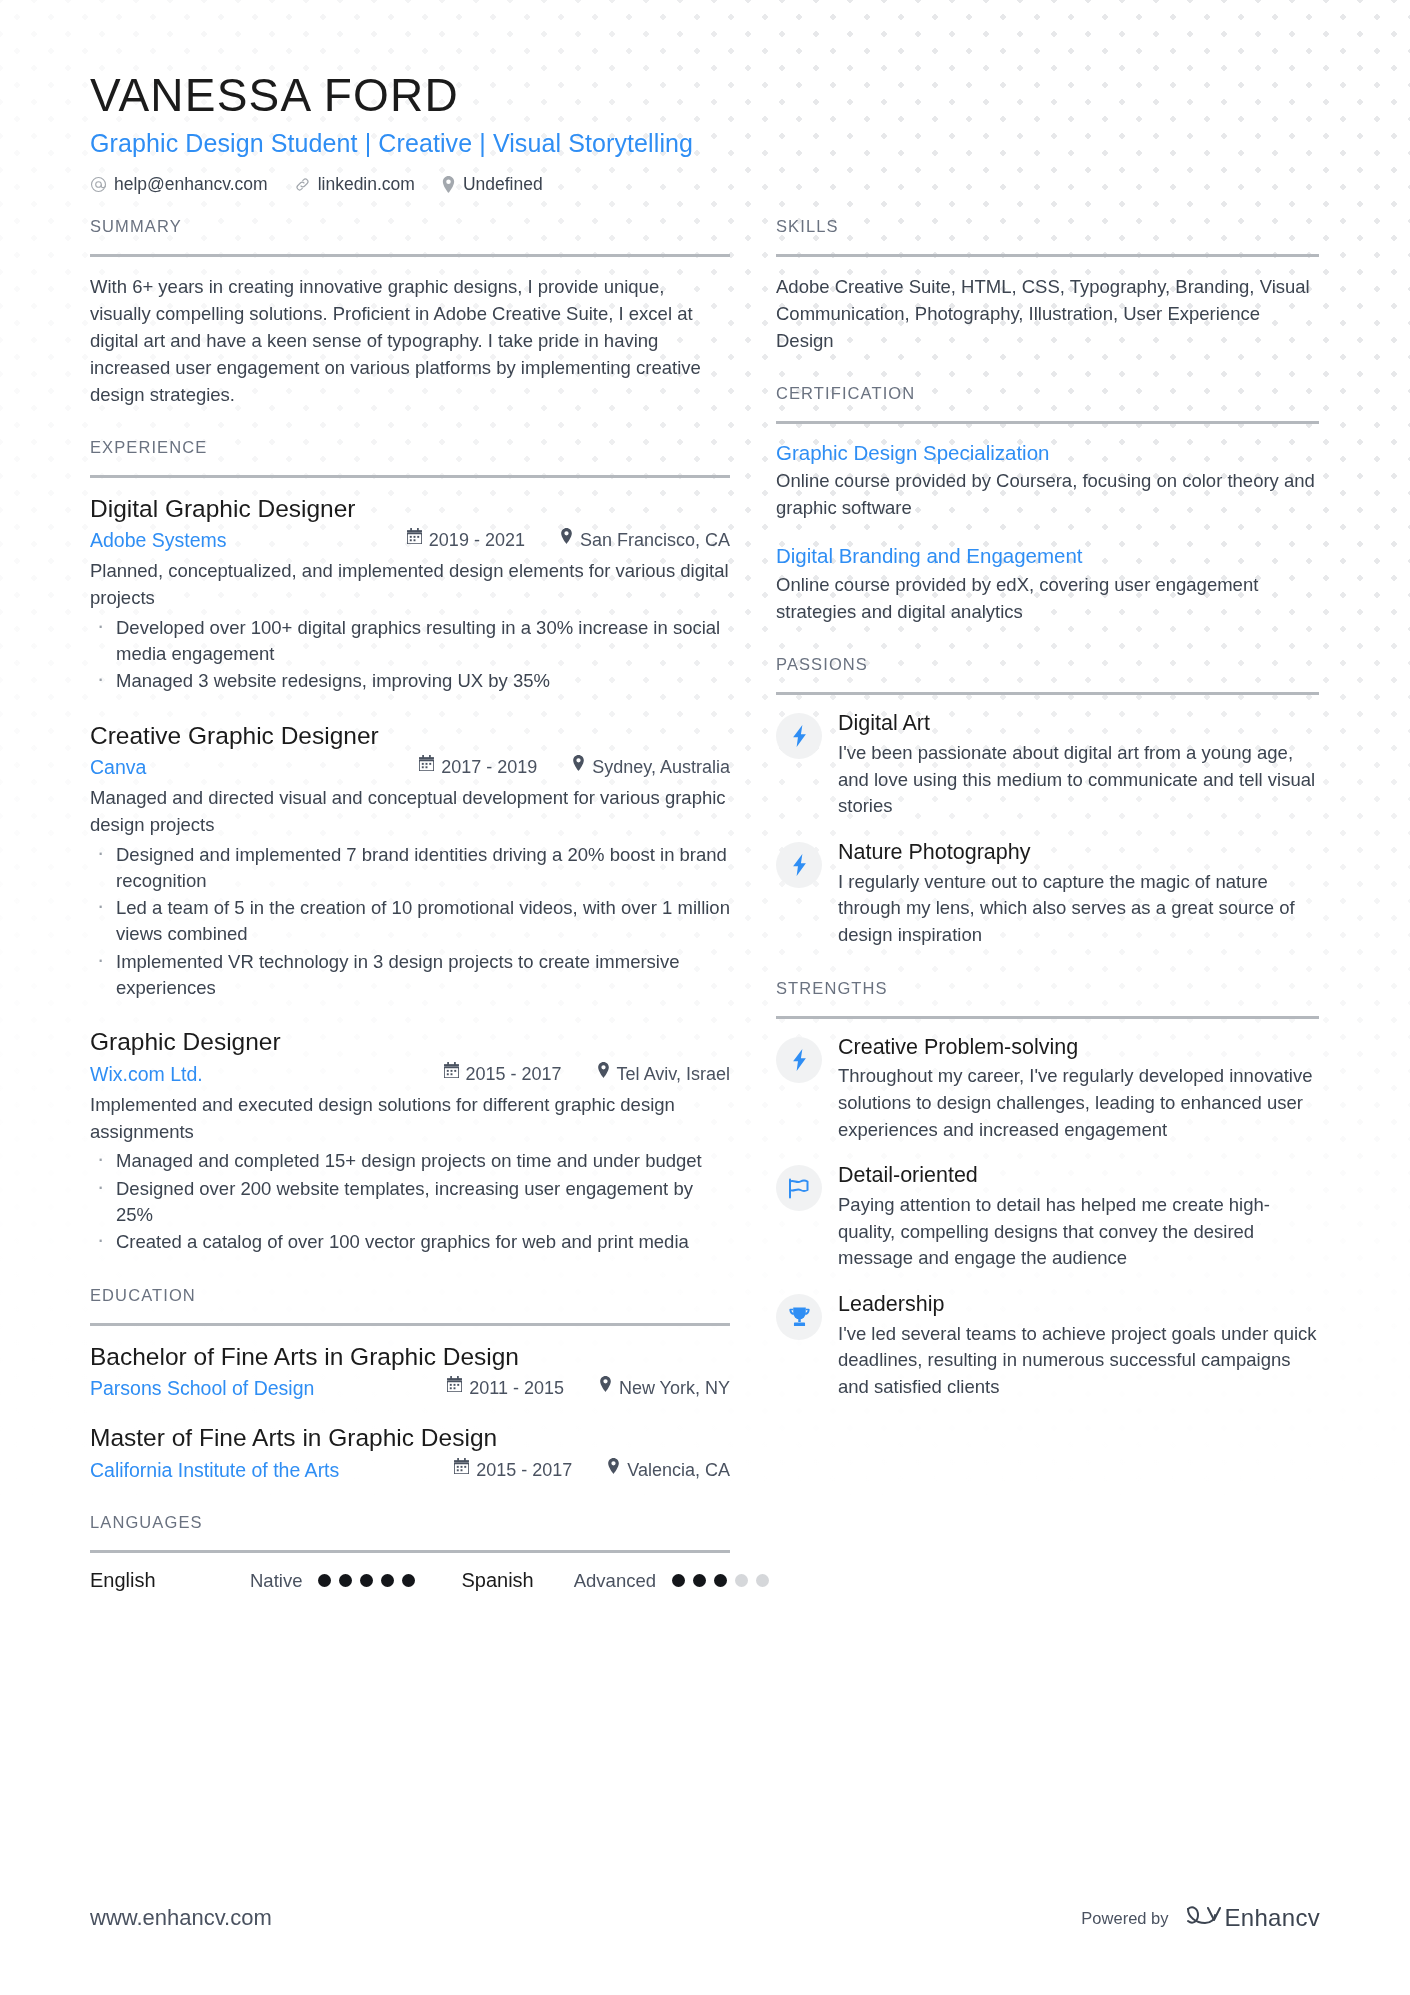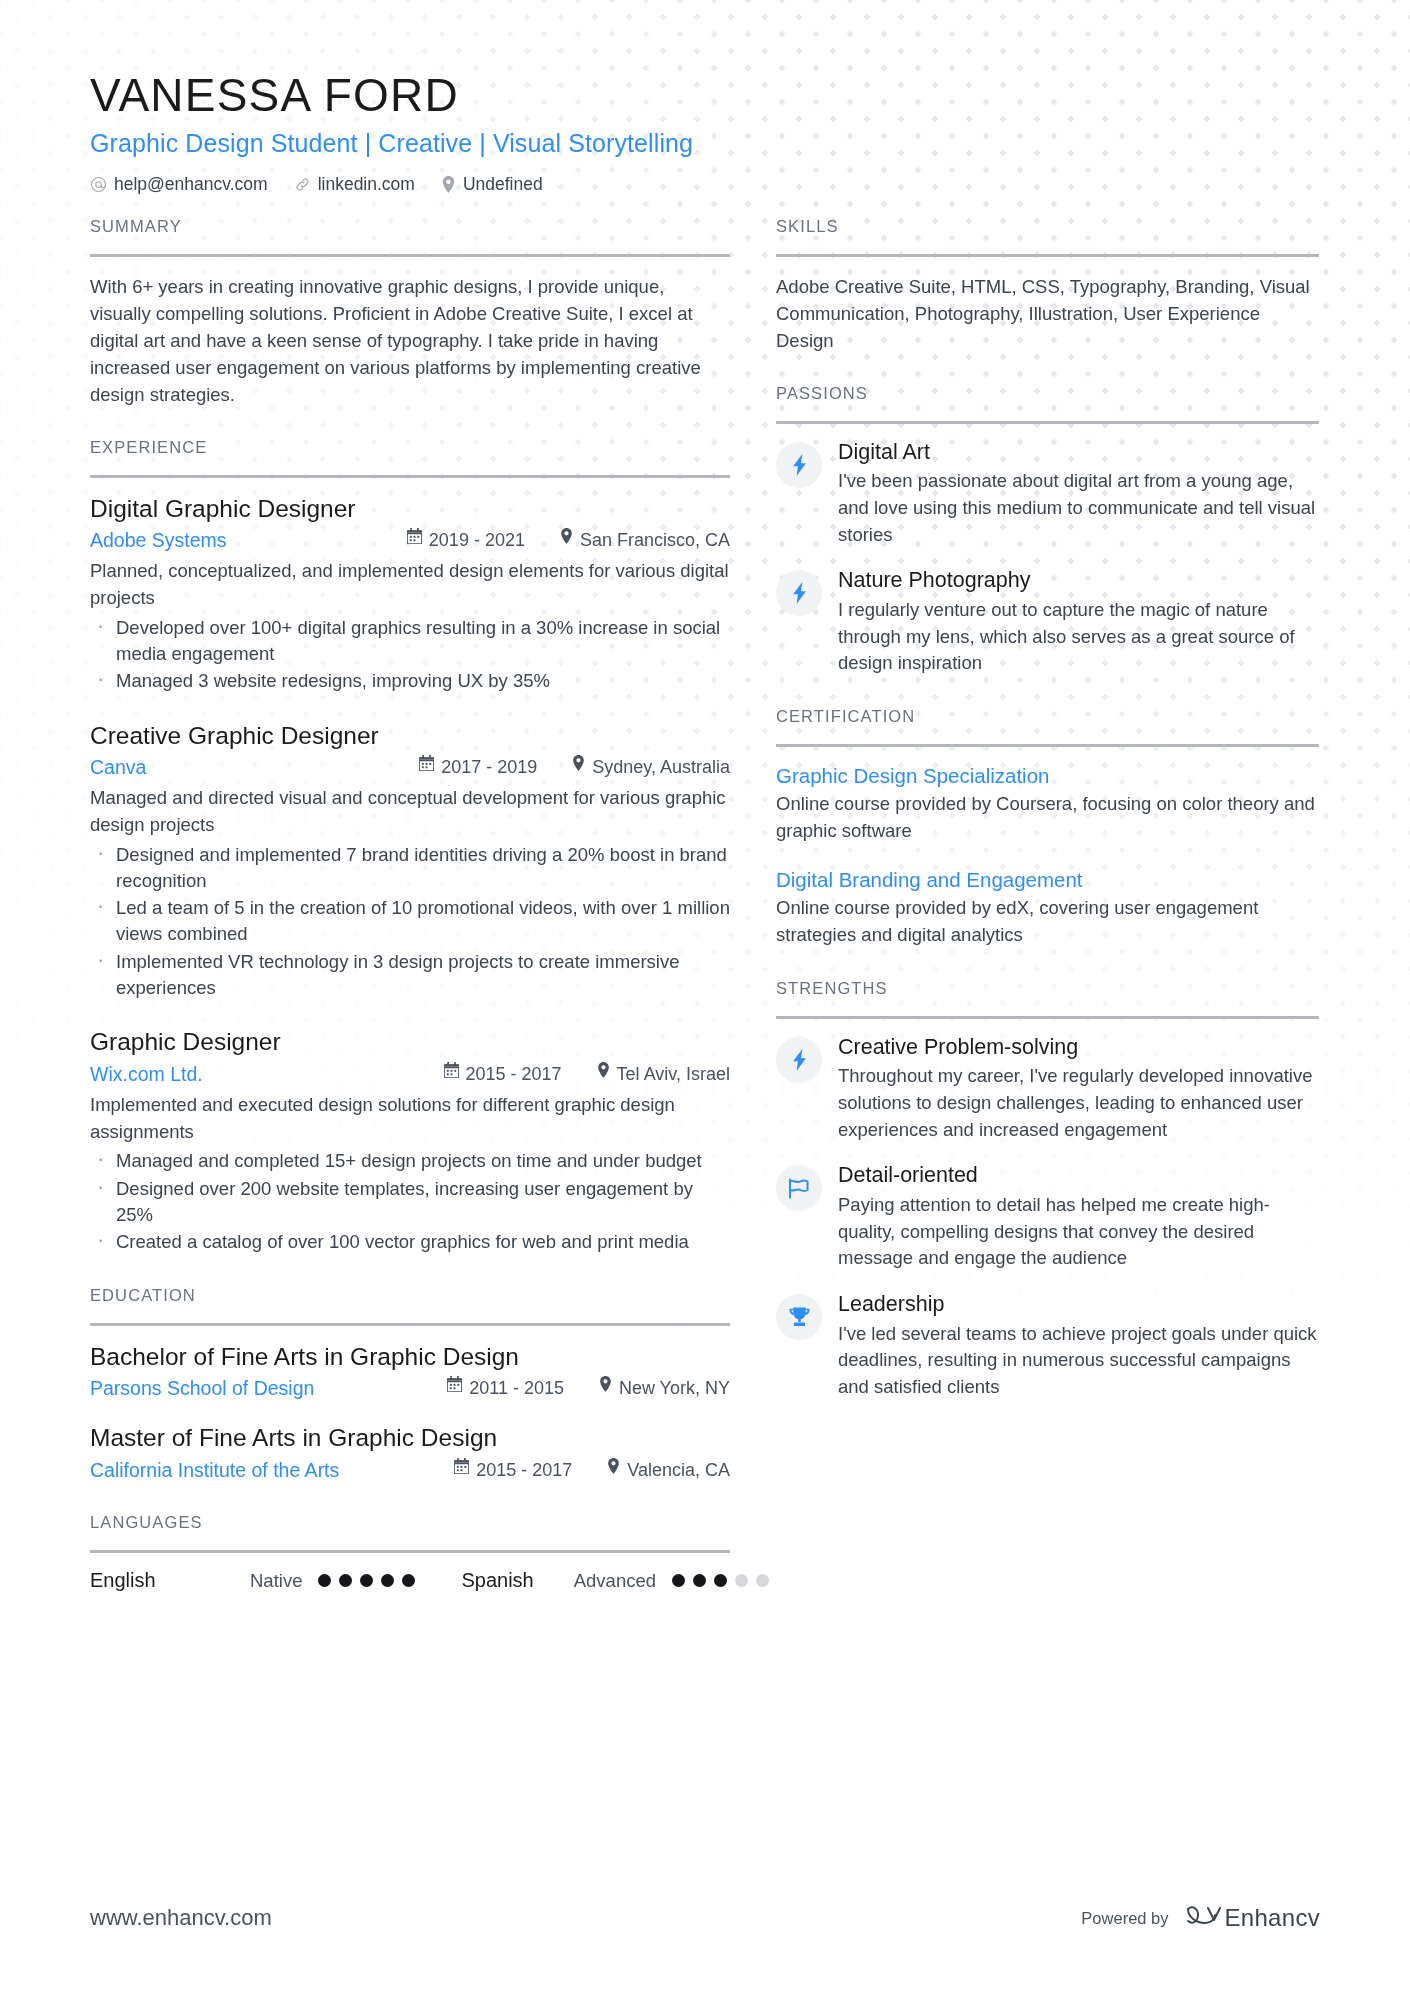--- a/index.html
+++ b/index.html
@@ -497,20 +497,34 @@
       </div>
 
       <div class="col-right">
 
         <div class="section">
           <div class="sec-title">SKILLS</div>
           <div class="body-text">Adobe Creative Suite, HTML, CSS, Typography, Branding, Visual Communication, Photography, Illustration, User Experience Design</div>
         </div>
 
         <div class="section">
+          <div class="sec-title">CERTIFICATION</div>
+
+          <div class="cert">
+            <div class="cert-title">Graphic Design Specialization</div>
+            <div class="cert-desc">Online course provided by Coursera, focusing on color theory and graphic software</div>
+          </div>
+
+          <div class="cert">
+            <div class="cert-title">Digital Branding and Engagement</div>
+            <div class="cert-desc">Online course provided by edX, covering user engagement strategies and digital analytics</div>
+          </div>
+        </div>
+
+        <div class="section">
           <div class="sec-title">PASSIONS</div>
 
           <div class="iconlist-item">
             <span class="badge">
               <svg width="17" height="22" viewBox="0 0 14 20" fill="#2f8ef4">
                 <path d="M9.6 0 1.2 11.1h4.4L4.4 20 12.8 8.4H8.3z"></path>
               </svg>
             </span>
             <div class="il-body">
               <div class="il-title">Digital Art</div>
@@ -521,34 +535,20 @@
           <div class="iconlist-item">
             <span class="badge">
               <svg width="17" height="22" viewBox="0 0 14 20" fill="#2f8ef4">
                 <path d="M9.6 0 1.2 11.1h4.4L4.4 20 12.8 8.4H8.3z"></path>
               </svg>
             </span>
             <div class="il-body">
               <div class="il-title">Nature Photography</div>
               <div class="il-desc">I regularly venture out to capture the magic of nature through my lens, which also serves as a great source of design inspiration</div>
             </div>
-          </div>
-        </div>
-
-        <div class="section">
-          <div class="sec-title">CERTIFICATION</div>
-
-          <div class="cert">
-            <div class="cert-title">Graphic Design Specialization</div>
-            <div class="cert-desc">Online course provided by Coursera, focusing on color theory and graphic software</div>
-          </div>
-
-          <div class="cert">
-            <div class="cert-title">Digital Branding and Engagement</div>
-            <div class="cert-desc">Online course provided by edX, covering user engagement strategies and digital analytics</div>
           </div>
         </div>
 
         <div class="section">
           <div class="sec-title">STRENGTHS</div>
 
           <div class="iconlist-item">
             <span class="badge">
               <svg width="17" height="22" viewBox="0 0 14 20" fill="#2f8ef4">
                 <path d="M9.6 0 1.2 11.1h4.4L4.4 20 12.8 8.4H8.3z"></path>

